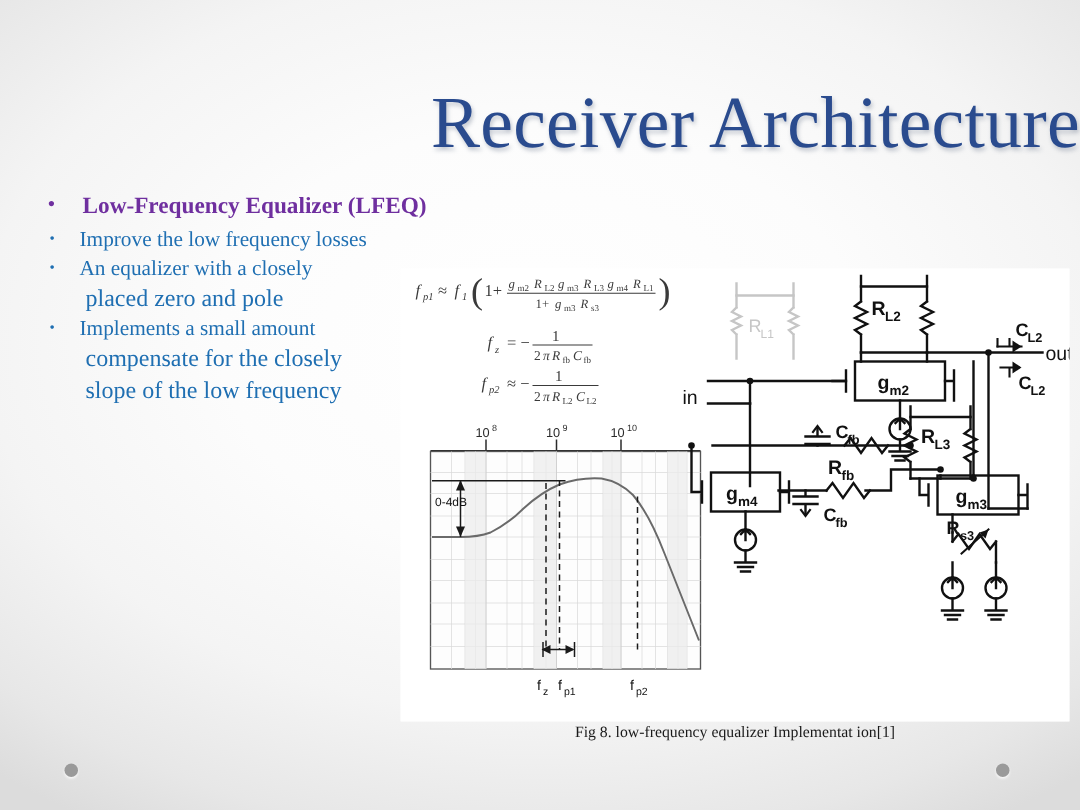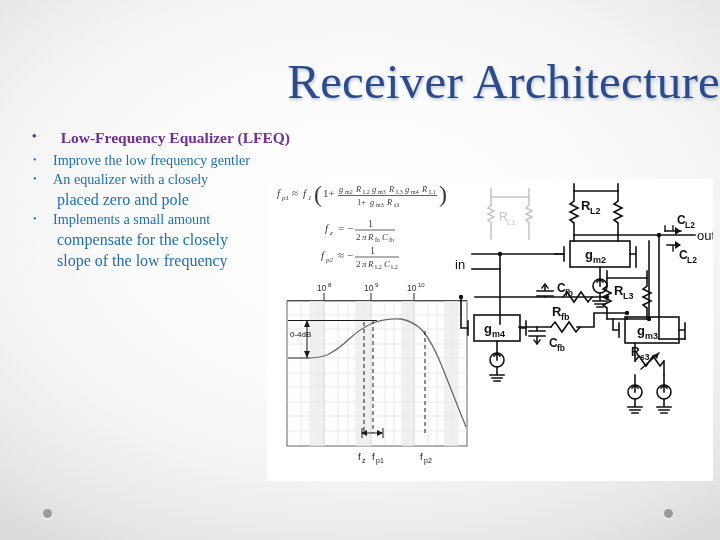--- a/index.html
+++ b/index.html
@@ -57,21 +57,21 @@
     line-height: 1.25;
   }
 
   .lvl1 {
     color: #6f2f9f;
     font-size: 15.5px;
     font-weight: bold;
     margin-bottom: 5px;
   }
   .lvl1 .b-dot { color: #6f2f9f; font-size: 13px; padding-left: 4px; }
-  .lvl1 .b-text { padding-left: 7px; text-align: right; }
+  .lvl1 .b-text { padding-left: 7px; }
 
   .lvl2 {
     color: #1f6fb2;
     font-size: 14.2px;
     font-weight: normal;
     margin-bottom: 1px;
   }
   .lvl2 .b-dot { color: #1f6fb2; font-size: 10px; padding-left: 5px; line-height: 1.55; }
   .lvl2 .b-text { padding-left: 4px; }
 
@@ -126,21 +126,21 @@
 
   <div class="bullets">
 
     <div class="b-row lvl1">
       <span class="b-dot">•</span>
       <span class="b-text">Low-Frequency Equalizer (LFEQ)</span>
     </div>
 
     <div class="b-row lvl2">
       <span class="b-dot">•</span>
-      <span class="b-text">Improve the low frequency gentler</span>
+      <span class="b-text">Improve the low frequency losses</span>
     </div>
 
     <div class="b-row lvl2">
       <span class="b-dot">•</span>
       <span class="b-text">An equalizer with a closely</span>
     </div>
     <div class="cont">placed zero and pole</div>
 
     <div class="b-row lvl2">
       <span class="b-dot">•</span>
@@ -468,17 +468,18 @@
         <path d="M 397 220 L 397 228 M 390 228 L 404 228 M 392 231 L 402 231 M 394 234 L 400 234"></path>
 
         <path d="M 360 140 L 360 138"></path>
         <path d="M 382 140 L 382 138"></path>
         <circle cx="382" cy="140" r="2.2" fill="#111" stroke="none"></circle>
         <path d="M 392 160 L 418 160"></path>
       </g>
     </svg>
   </div>
 
+  <div class="caption">Fig 8. low-frequency equalizer Implementat ion[1]</div>
 
   <div class="dot dot-left"></div>
   <div class="dot dot-right"></div>
 
 </div>
 
 </body></html>

